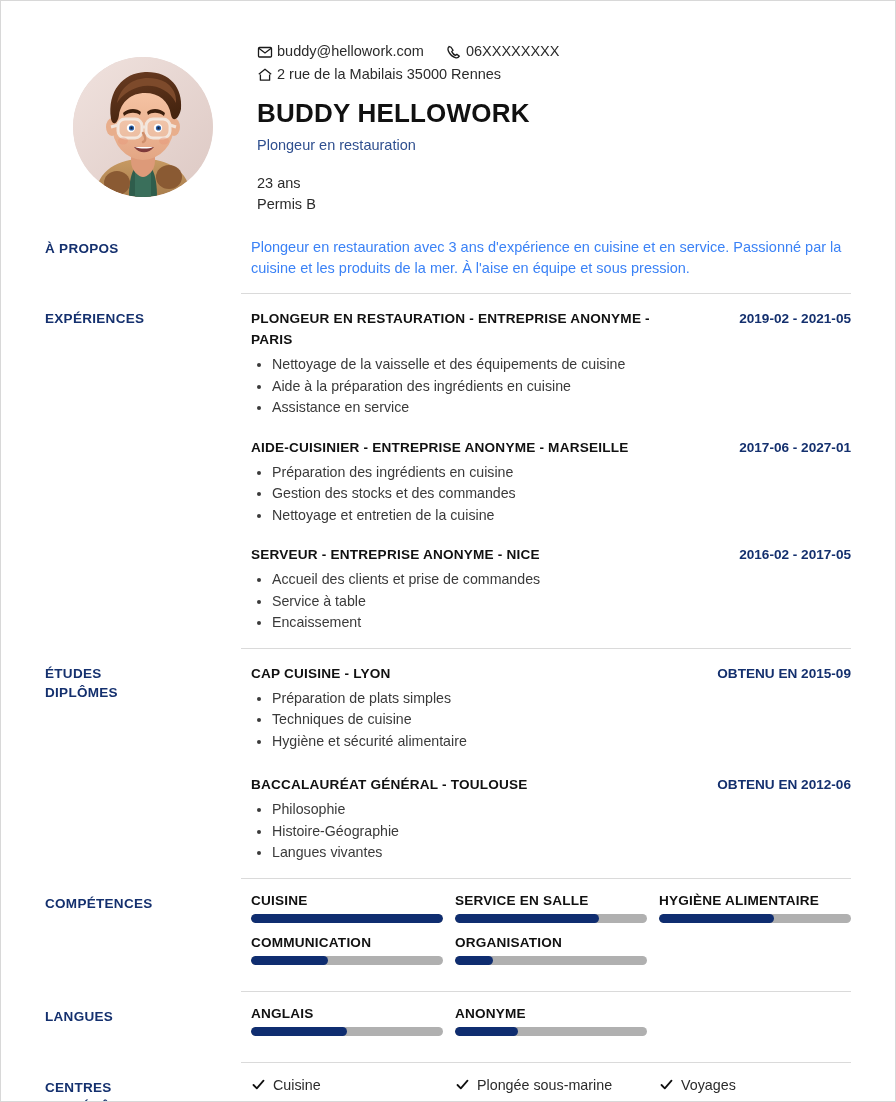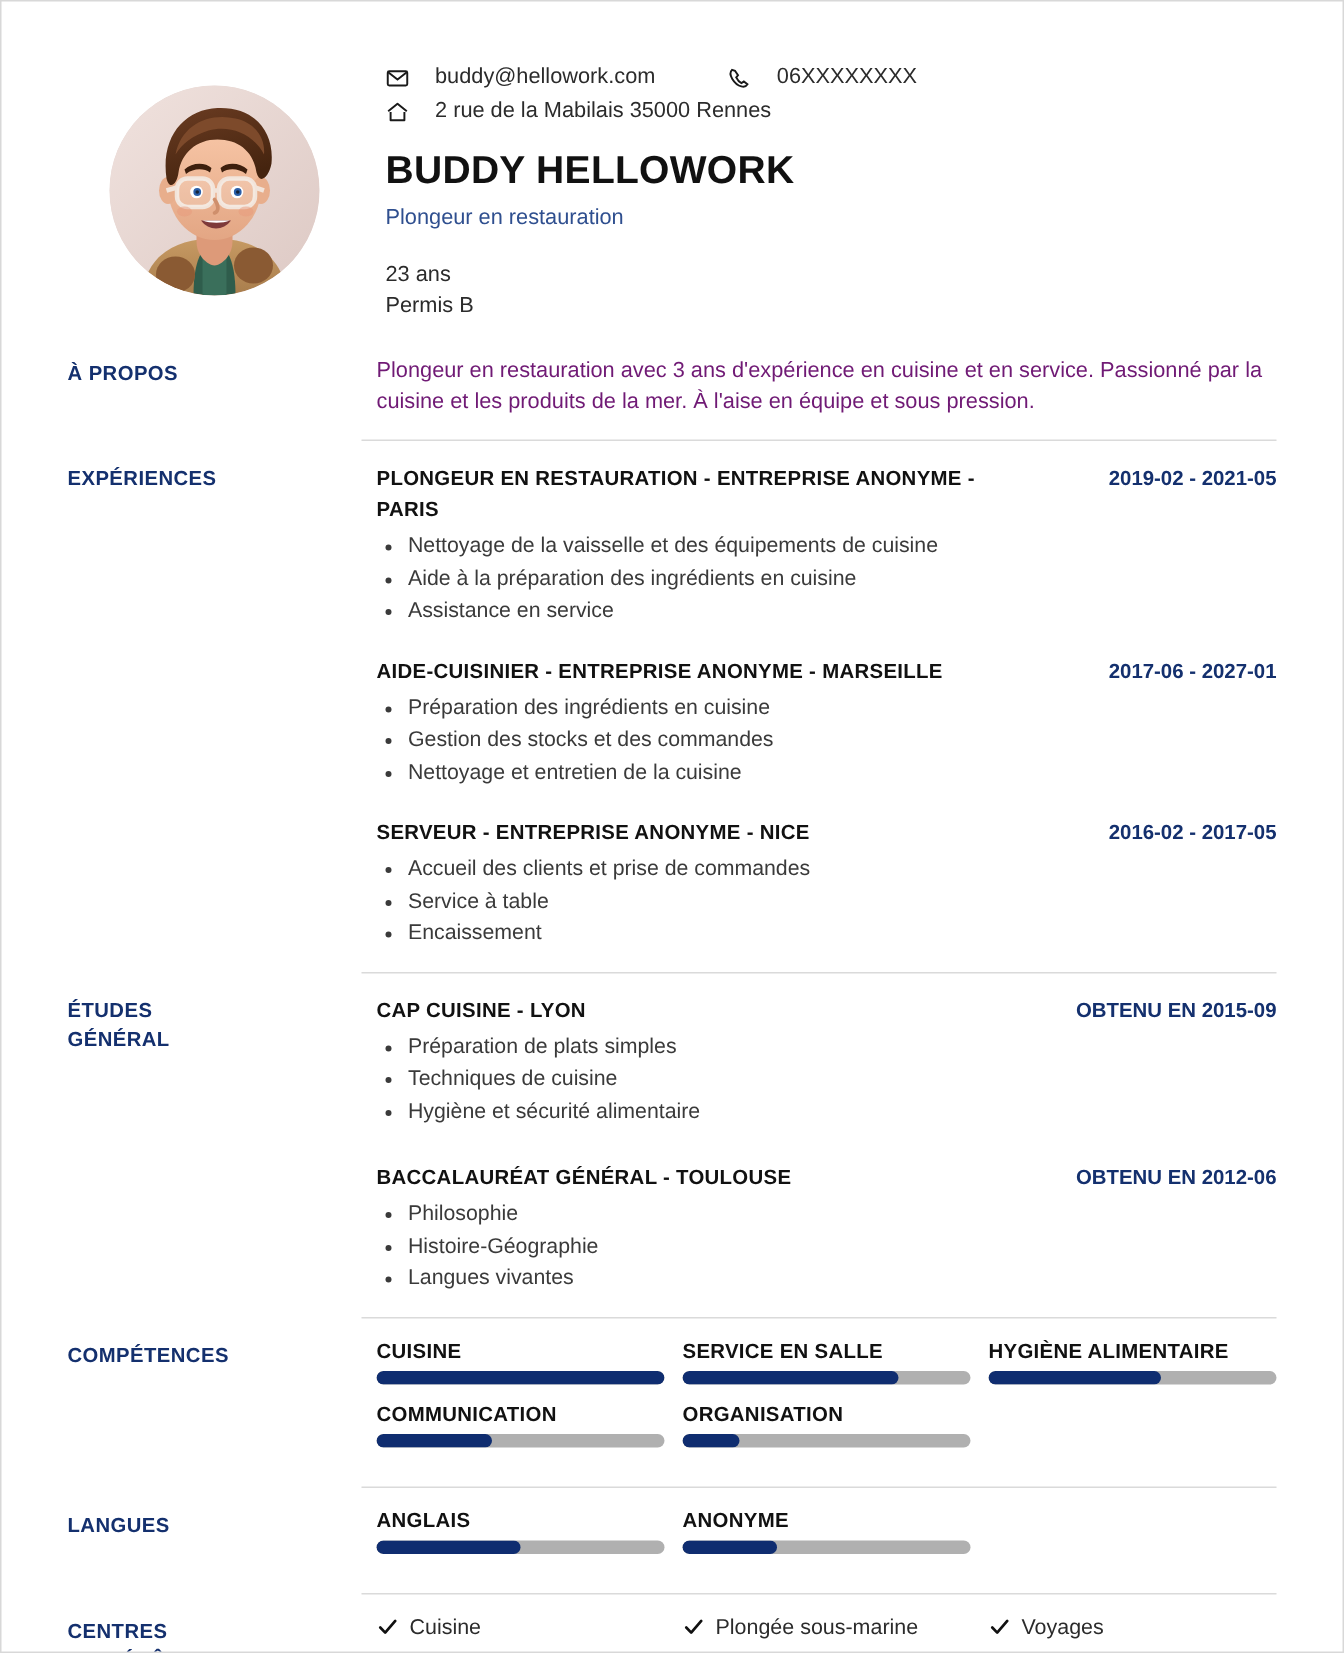--- a/index.html
+++ b/index.html
@@ -42,21 +42,21 @@
     overflow: hidden;
     background: #e7d8d4;
     display: block;
   }
 
   .header-info { flex: 1; padding-left: 16px; padding-top: 4px; }
 
   .contact-line {
     display: flex;
     align-items: center;
-    gap: 17px;
+    gap: 4px;
     font-size: 14.5px;
     color: #2b2b2b;
     line-height: 21px;
     margin-bottom: 2px;
   }
   .contact-line .gap { width: 14px; display: inline-block; }
   .contact-ico {
     display: inline-flex;
     align-items: center;
     justify-content: center;
@@ -108,21 +108,21 @@
   .section-body {
     flex: 1;
     padding-left: 10px;
     padding-bottom: 14px;
   }
   .section.topline .section-body { border-top: 1px solid #dadada; padding-top: 14px; }
   .section.topline .section-label { padding-top: 16px; }
 
   .about-text {
     font-size: 14.5px;
-    color: #701a75;
+    color: #3b82f6;
     line-height: 21px;
   }
 
   
   .entry { margin-bottom: 18px; }
   .entry:last-child { margin-bottom: 0; }
 
   .entry-head {
     display: flex;
     justify-content: space-between;
@@ -381,21 +381,21 @@
           <li>Encaissement</li>
         </ul>
       </div>
 
     </div>
   </div>
 
   <div class="section topline">
     <div class="section-label">
       <div>ÉTUDES</div>
-      <div>GÉNÉRAL</div>
+      <div>DIPLÔMES</div>
     </div>
     <div class="section-body">
 
       <div class="entry">
         <div class="entry-head">
           <div class="entry-title">CAP CUISINE - LYON</div>
           <div class="entry-date">OBTENU EN 2015-09</div>
         </div>
         <ul class="entry-list">
           <li>Préparation de plats simples</li>

